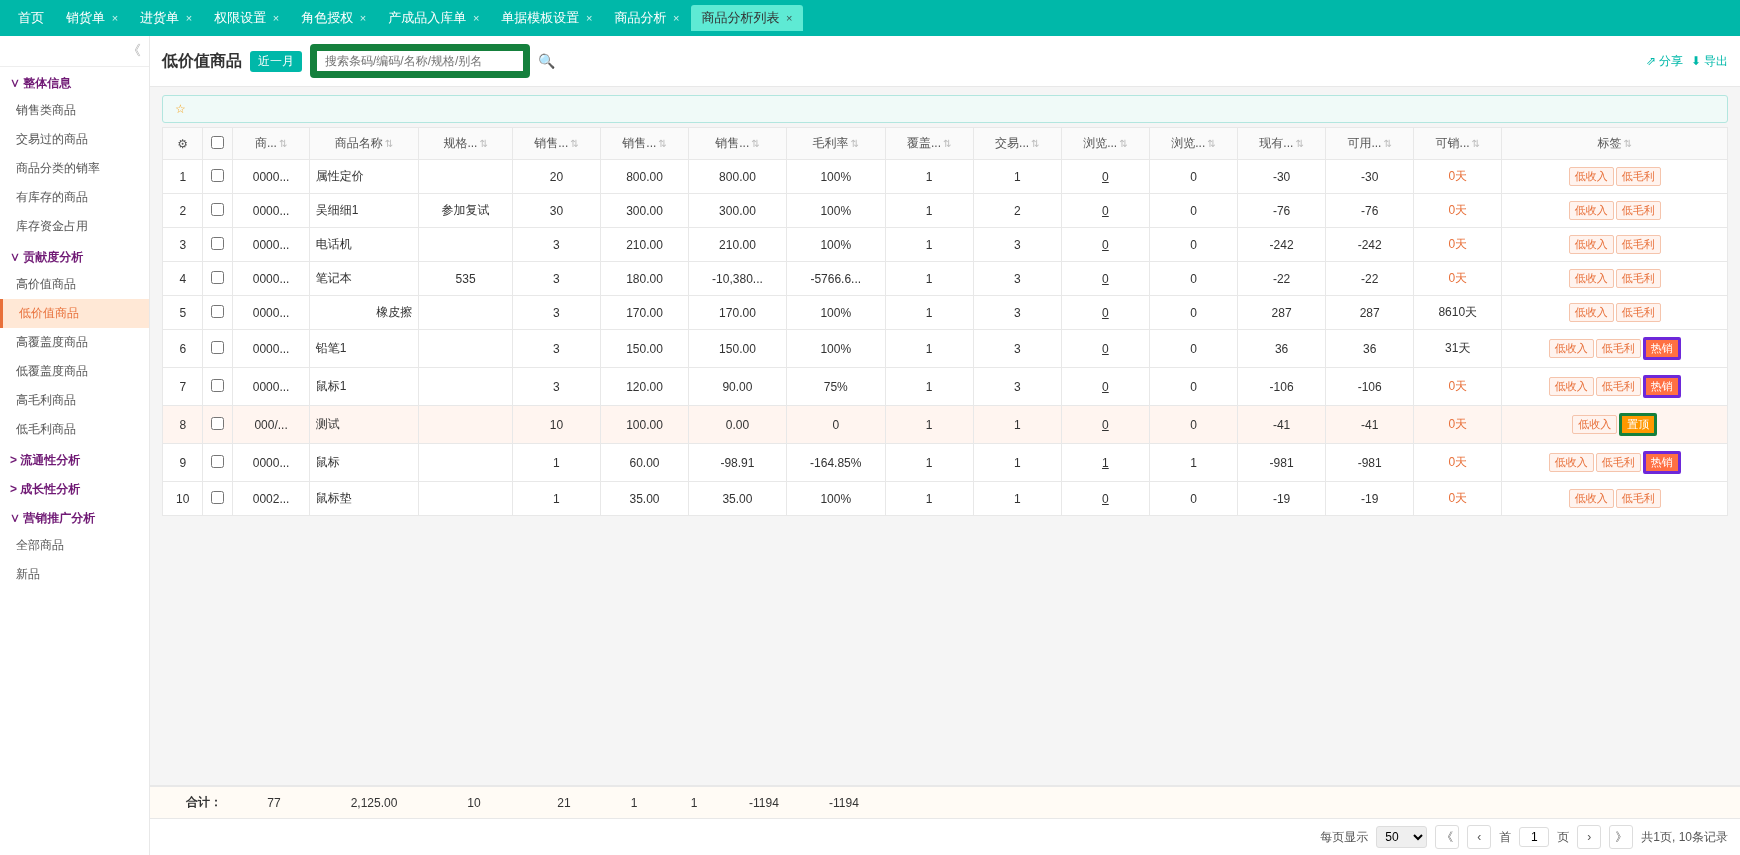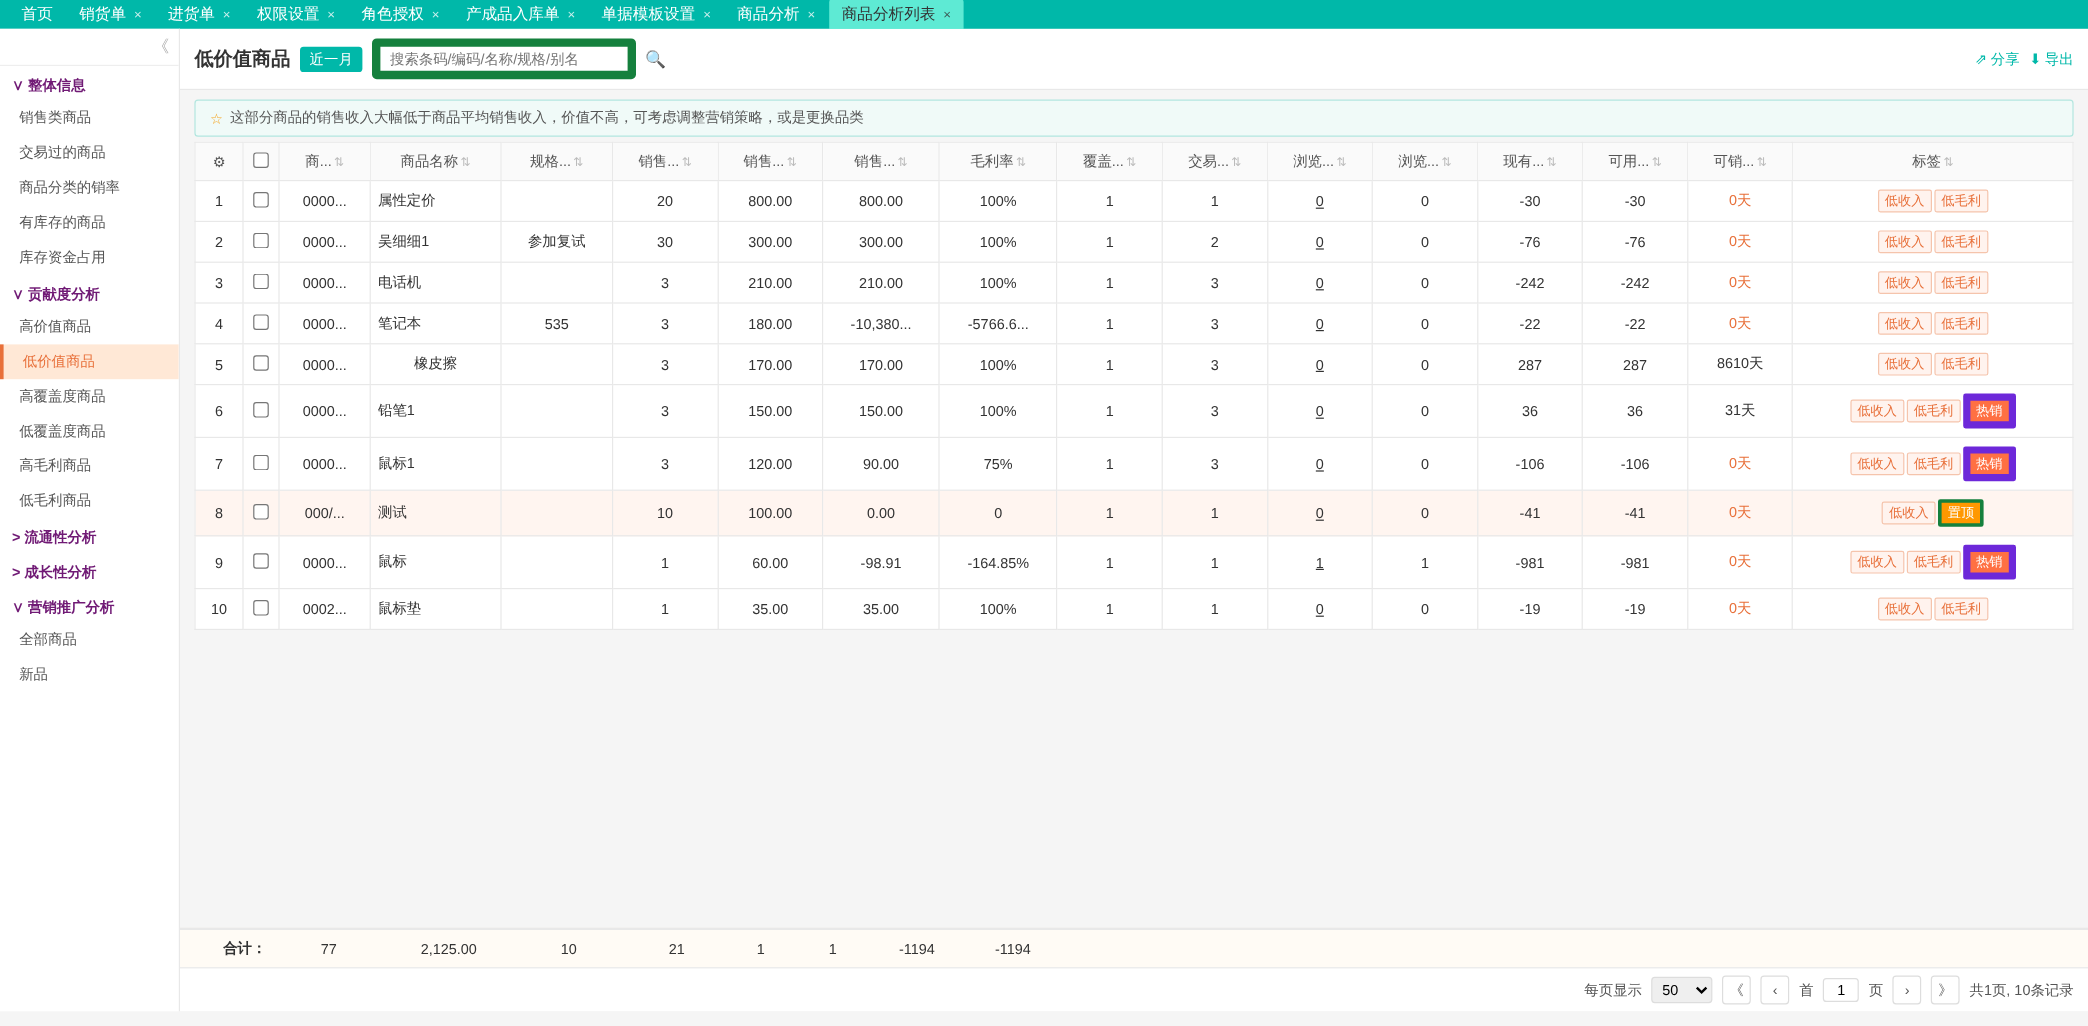--- a/index.html
+++ b/index.html
@@ -1,21 +1,21 @@
 <!DOCTYPE html>
 <html><head>
   <meta charset="utf-8">
   <style>
     * { box-sizing: border-box; margin: 0; padding: 0; font-family: 'Microsoft YaHei', Arial, sans-serif; font-size: 12px; }
     body { background: #f5f5f5; overflow: hidden; }
 
     
     .top-nav {
       background: #00b8a9;
-      height: 24px;
+      height: 36px;
       display: flex;
       align-items: center;
       padding: 0 8px;
       gap: 2px;
     }
     .nav-item {
       color: #fff;
       padding: 4px 10px;
       cursor: pointer;
       border-radius: 3px 3px 0 0;
@@ -156,21 +156,21 @@
     .sort-icon { color: #bbb; font-size: 10px; margin-left: 2px; }
     .tag-badge {
       display: inline-block;
       padding: 1px 5px;
       border-radius: 2px;
       margin: 1px;
       font-size: 11px;
     }
     .tag-low-income { color: #e8703a; background: #fff3ee; border: 1px solid #f5c4ac; }
     .tag-low-profit { color: #e8703a; background: #fff3ee; border: 1px solid #f5c4ac; }
-    .tag-hot { color: #fff; background: #ff7043; border: 6px solid #6d28d9; }
+    .tag-hot { color: #fff; background: #ff7043; border: 3px solid #6d28d9; }
     .tag-best { color: #fff; background: #ff9800; border: 3px solid #15803d; }
     .underline { text-decoration: underline; cursor: pointer; }
 
     
     .table-footer {
       background: #fffbf5;
       border-top: 2px solid #e8e8e8;
       padding: 7px 12px;
       display: flex;
       align-items: center;
@@ -281,21 +281,20 @@
         </span>
         <span class="header-btn">
           <span>⬇</span>
           <span>导出</span>
         </span>
       </div>
     </div>
 
     <div class="tip-bar">
       <span class="tip-icon">☆</span>
-      <span>这部分商品的销售收入大幅低于商品平均销售收入，价值不高，可考虑调整营销策略，或是更换品类</span>
     </div>
 
     <div class="table-wrap">
       <table>
         <thead>
           <tr>
             <th>⚙</th>
             <th class="checkbox-col"><input type="checkbox" style=""></th>
             <th>商...<span class="sort-icon">⇅</span></th>
             <th>商品名称<span class="sort-icon">⇅</span></th>
@@ -388,21 +387,21 @@
     <td>0</td>
     <td>-22</td>
     <td>-22</td>
     <td style="color:#e8703a;">0天</td>
     <td><span class="tag-badge tag-low-income">低收入</span><span class="tag-badge tag-low-profit">低毛利</span></td>
   </tr>
             <tr>
     <td>5</td>
     <td><input type="checkbox" style=""></td>
     <td>0000...</td>
-    <td style="text-align:center;">橡皮擦</td>
+    <td style="text-align:right;">橡皮擦</td>
     <td></td>
     <td>3</td>
     <td>170.00</td>
     <td>170.00</td>
     <td>100%</td>
     <td>1</td>
     <td>3</td>
     <td><span class="underline">0</span></td>
     <td>0</td>
     <td>287</td>

